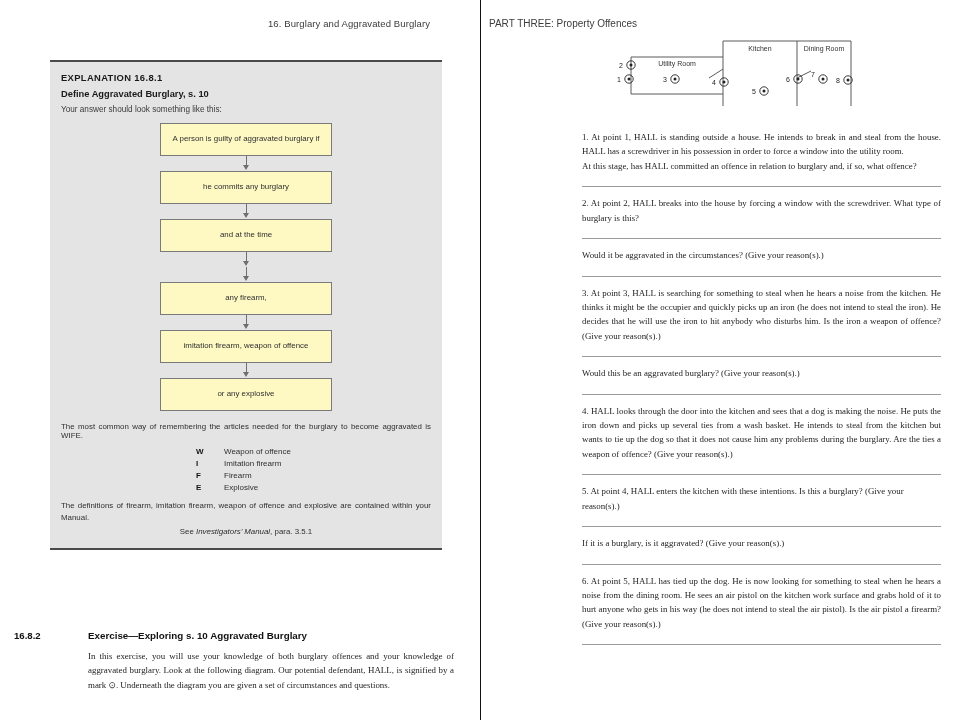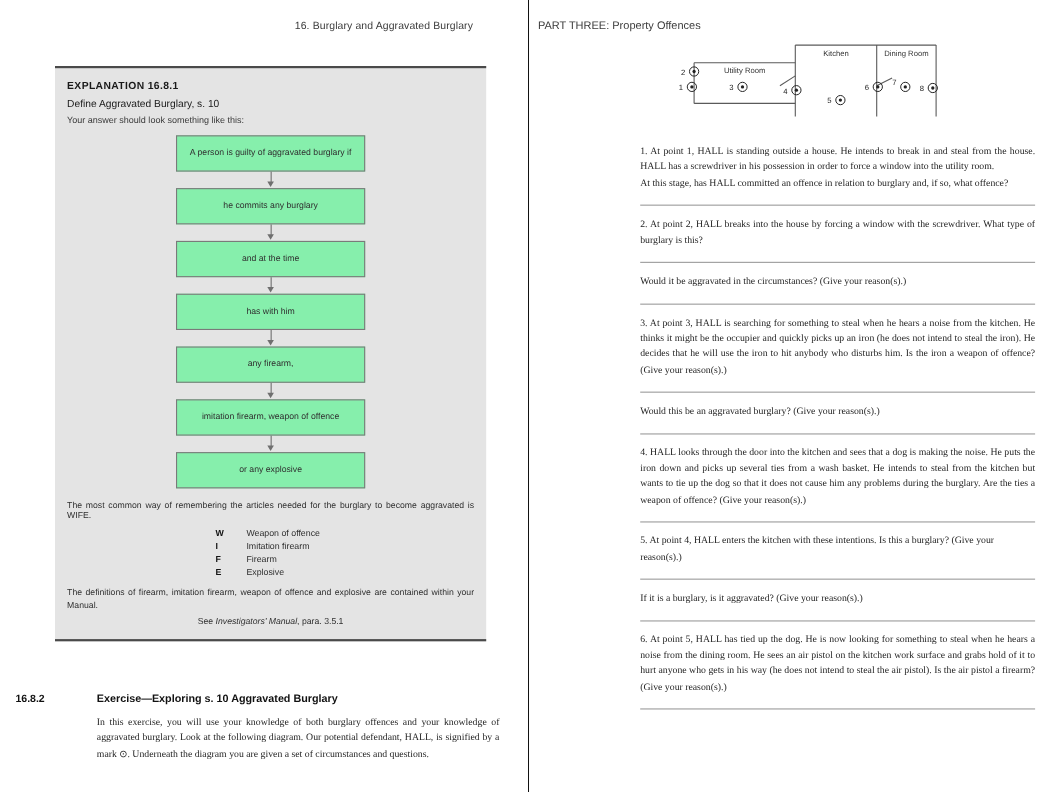--- a/index.html
+++ b/index.html
@@ -45,34 +45,34 @@
     border-top: 2.5px solid #4a4a4a;
     border-bottom: 2.5px solid #4a4a4a;
     padding: 10px 11px 12px 11px;
     margin-top: 16px;
   }
   .exp-title {
     font-size: 9.4px; font-weight: bold; color: #1a1a1a;
     letter-spacing: .35px; margin-bottom: 6px;
   }
   .exp-subtitle {
-    font-size: 9.3px; font-weight: normal; color: #1a1a1a;
+    font-size: 9.3px; font-weight: bold; color: #1a1a1a;
     margin-bottom: 6px;
   }
   .exp-lead {
     font-size: 8.2px; color: #3a3a3a; margin-bottom: 9px;
   }
 
   
   .flow { width: 100%; }
   .flow-box {
     width: 172px;
     margin: 0 auto;
     border: 1px solid #7a7a7a;
-    background: #86efac;
+    background: #fef9c3;
     text-align: center;
     font-size: 7.9px;
     color: #2f2f2f;
     line-height: 1.35;
     padding: 7px 6px;
     min-height: 33px;
     display: flex;
     align-items: center;
     justify-content: center;
   }
@@ -192,21 +192,20 @@
       <div class="exp-subtitle">Define Aggravated Burglary, s. 10</div>
       <div class="exp-lead">Your answer should look something like this:</div>
 
       <div class="flow">
         <div class="flow-box">A person is guilty of aggravated burglary if</div>
         <div class="flow-arrow"></div>
         <div class="flow-box">he commits any burglary</div>
         <div class="flow-arrow"></div>
         <div class="flow-box">and at the time</div>
         <div class="flow-arrow"></div>
-        <div class="flow-box">has with him</div>
         <div class="flow-arrow"></div>
         <div class="flow-box">any firearm,</div>
         <div class="flow-arrow"></div>
         <div class="flow-box">imitation firearm, weapon of offence</div>
         <div class="flow-arrow"></div>
         <div class="flow-box">or any explosive</div>
       </div>
 
       <div class="wife-lead">The most common way of remembering the articles needed for the burglary to become aggravated is WIFE.</div>
 

